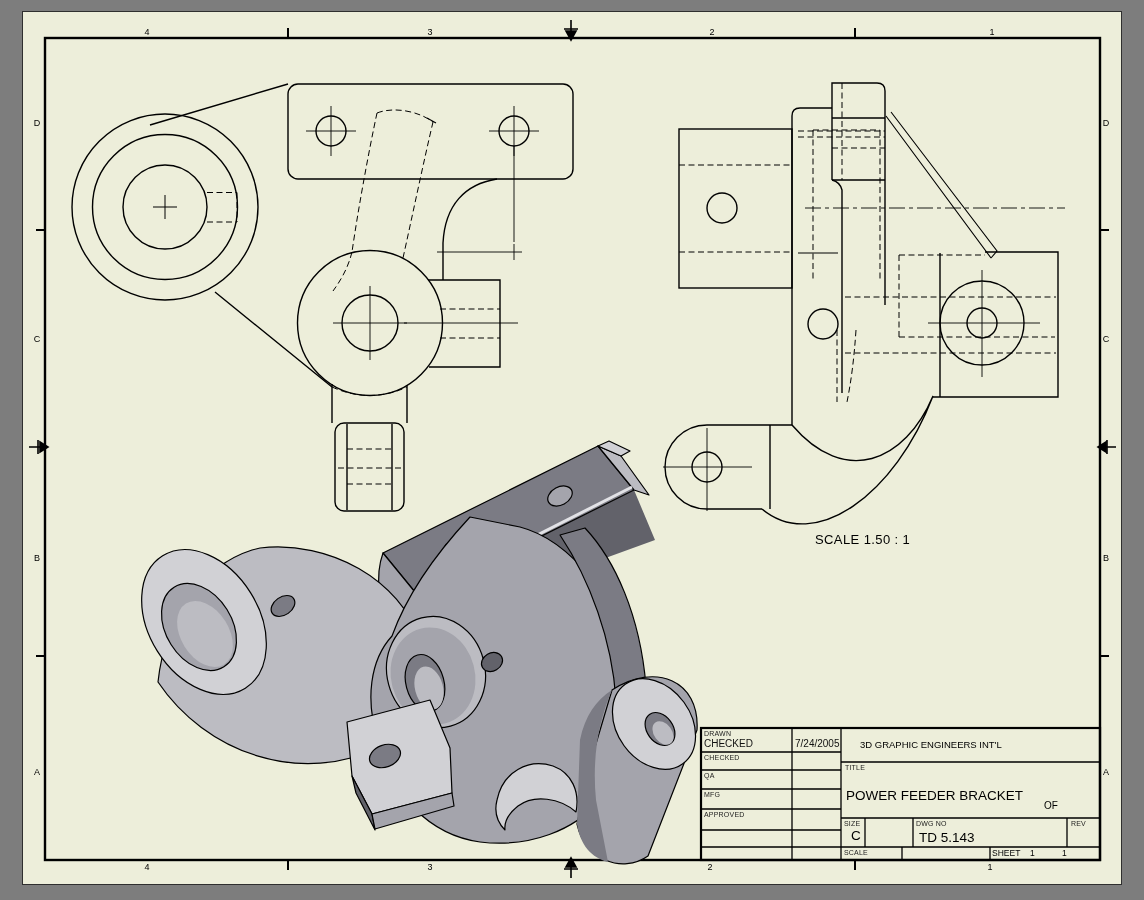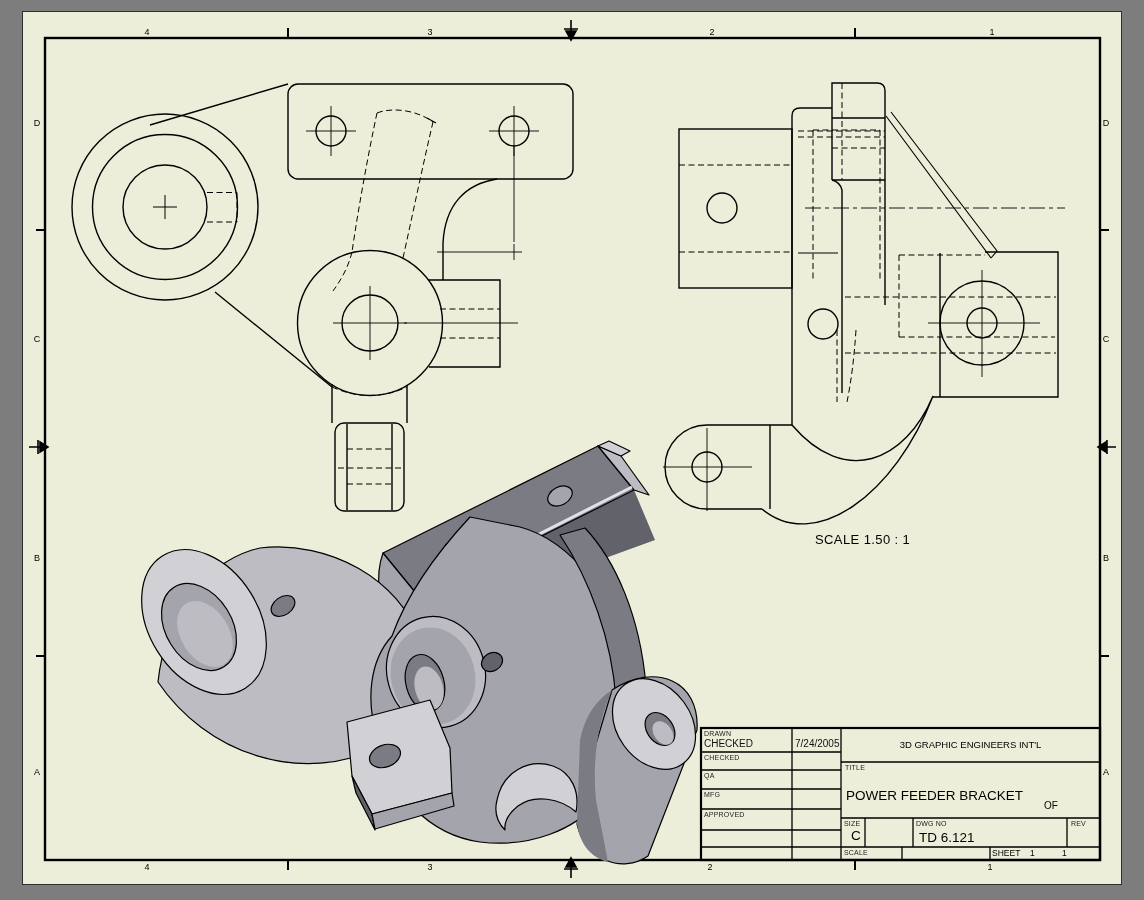--- a/index.html
+++ b/index.html
@@ -5,21 +5,21 @@
   html,body{margin:0;padding:0;}
   body{width:1144px;height:900px;background:#7d7d7d;font-family:"Liberation Sans","DejaVu Sans",sans-serif;overflow:hidden;}
   .page{position:relative;width:1144px;height:900px;background:#7d7d7d;}
   .paper{position:absolute;left:22px;top:11px;width:1100px;height:874px;background:#edeeda;border:1px solid #2f2f2f;box-sizing:border-box;}
   .drawing-svg{position:absolute;left:0;top:0;width:1144px;height:900px;}
   .txt{position:absolute;color:#000;white-space:nowrap;line-height:1;}
   .zone{font-size:9px;transform:translate(-50%,-50%);}
   .tb-small{font-size:7px;letter-spacing:.2px;color:#1c1c1c;}
   .tb-med{font-size:10px;color:#111;}
   .tb-big{font-size:13.5px;color:#000;}
-  .company{font-size:9.5px;text-align:center;}
+  .company{font-size:9.5px;padding-left:19px;}
   .scale-note{font-size:13px;letter-spacing:.4px;color:#000000;}
 </style>
 </head>
 <body>
 
 <div class="page">
   <div class="paper"></div>
 
   <svg class="drawing-svg" viewBox="0 0 1144 900">
 
@@ -202,21 +202,21 @@
   <div class="txt tb-small" style="left:704px;top:791px">MFG</div>
   <div class="txt tb-small" style="left:704px;top:811px">APPROVED</div>
 
   <div class="txt company" style="left:841px;top:740px;width:259px">3D GRAPHIC ENGINEERS INT'L</div>
   <div class="txt tb-small" style="left:845px;top:764px">TITLE</div>
   <div class="txt tb-big" style="left:846px;top:789px">POWER FEEDER BRACKET</div>
 
   <div class="txt tb-small" style="left:844px;top:820px">SIZE</div>
   <div class="txt tb-big" style="left:851px;top:829px">C</div>
   <div class="txt tb-small" style="left:916px;top:820px">DWG NO</div>
-  <div class="txt tb-big" style="left:919px;top:831px">TD 6.121</div>
+  <div class="txt tb-big" style="left:919px;top:831px">TD 5.143</div>
   <div class="txt tb-small" style="left:1071px;top:820px">REV</div>
   <div class="txt tb-small" style="left:844px;top:849px">SCALE</div>
 
   <div class="txt" style="left:992px;top:849px;font-size:8.5px">SHEET</div>
   <div class="txt" style="left:1030px;top:849px;font-size:8.5px">1</div>
   <div class="txt" style="left:1044px;top:801px;font-size:10px">OF</div>
   <div class="txt" style="left:1062px;top:849px;font-size:8.5px">1</div>
 </div>
 
 </body></html>

